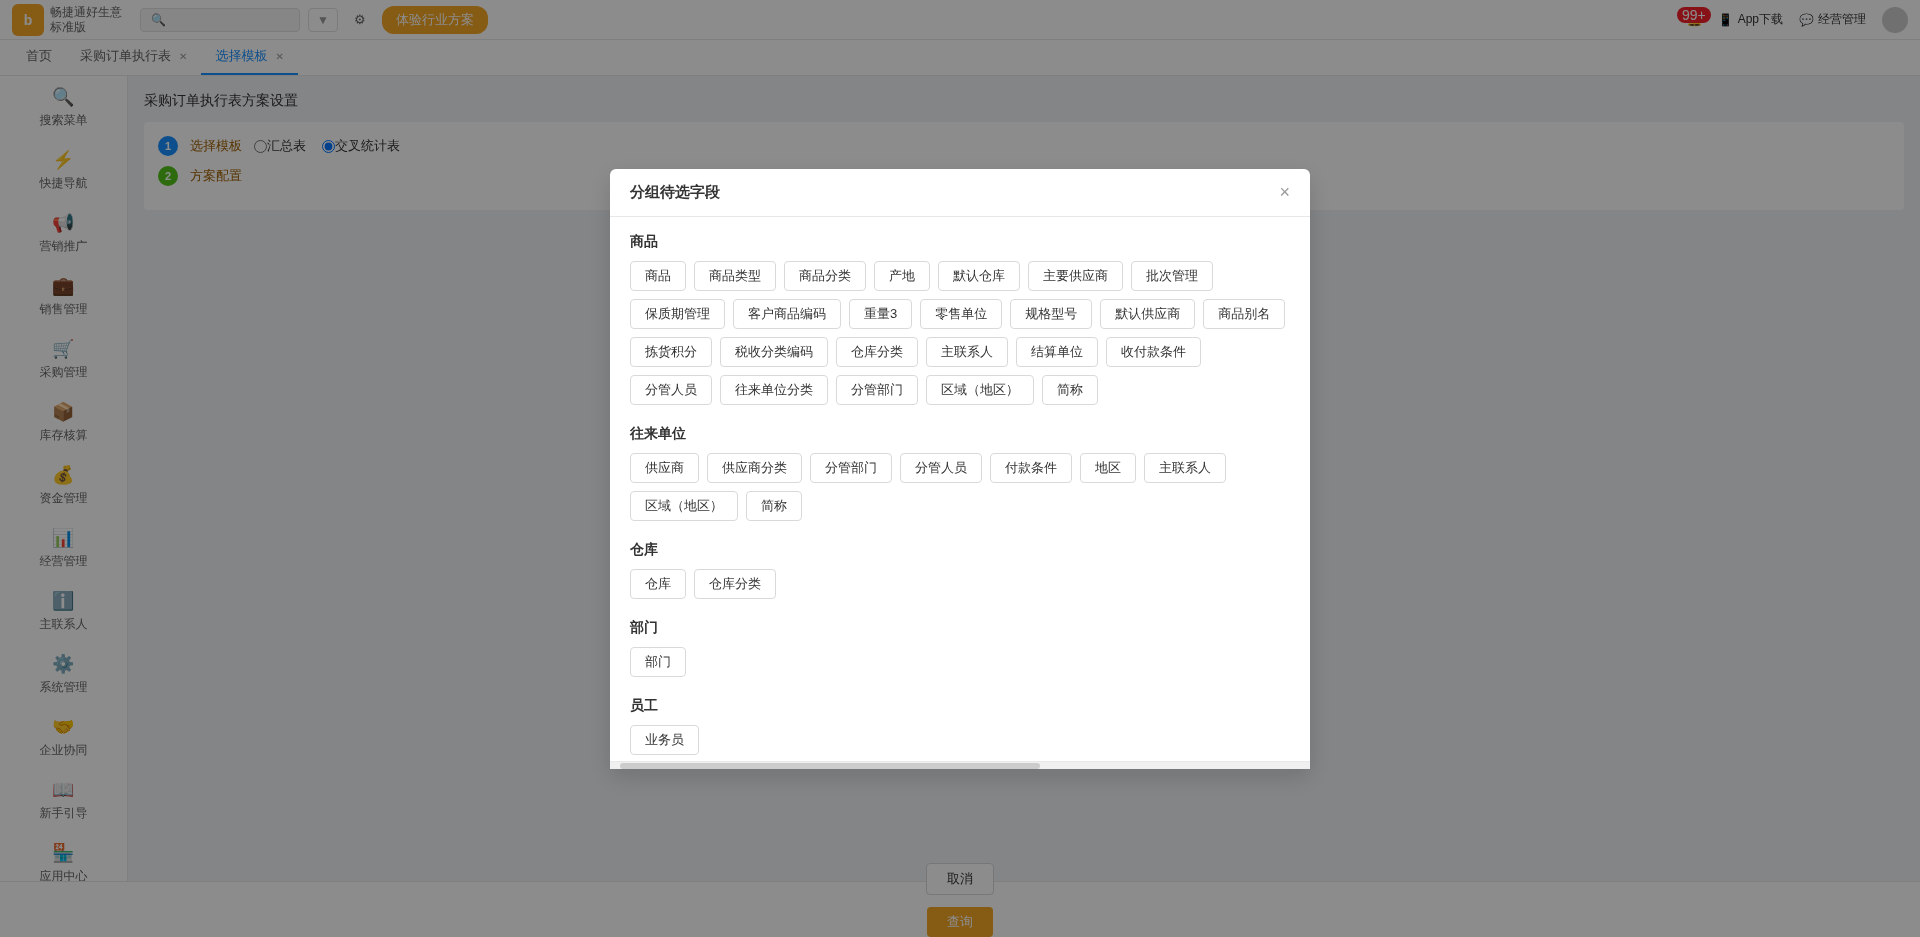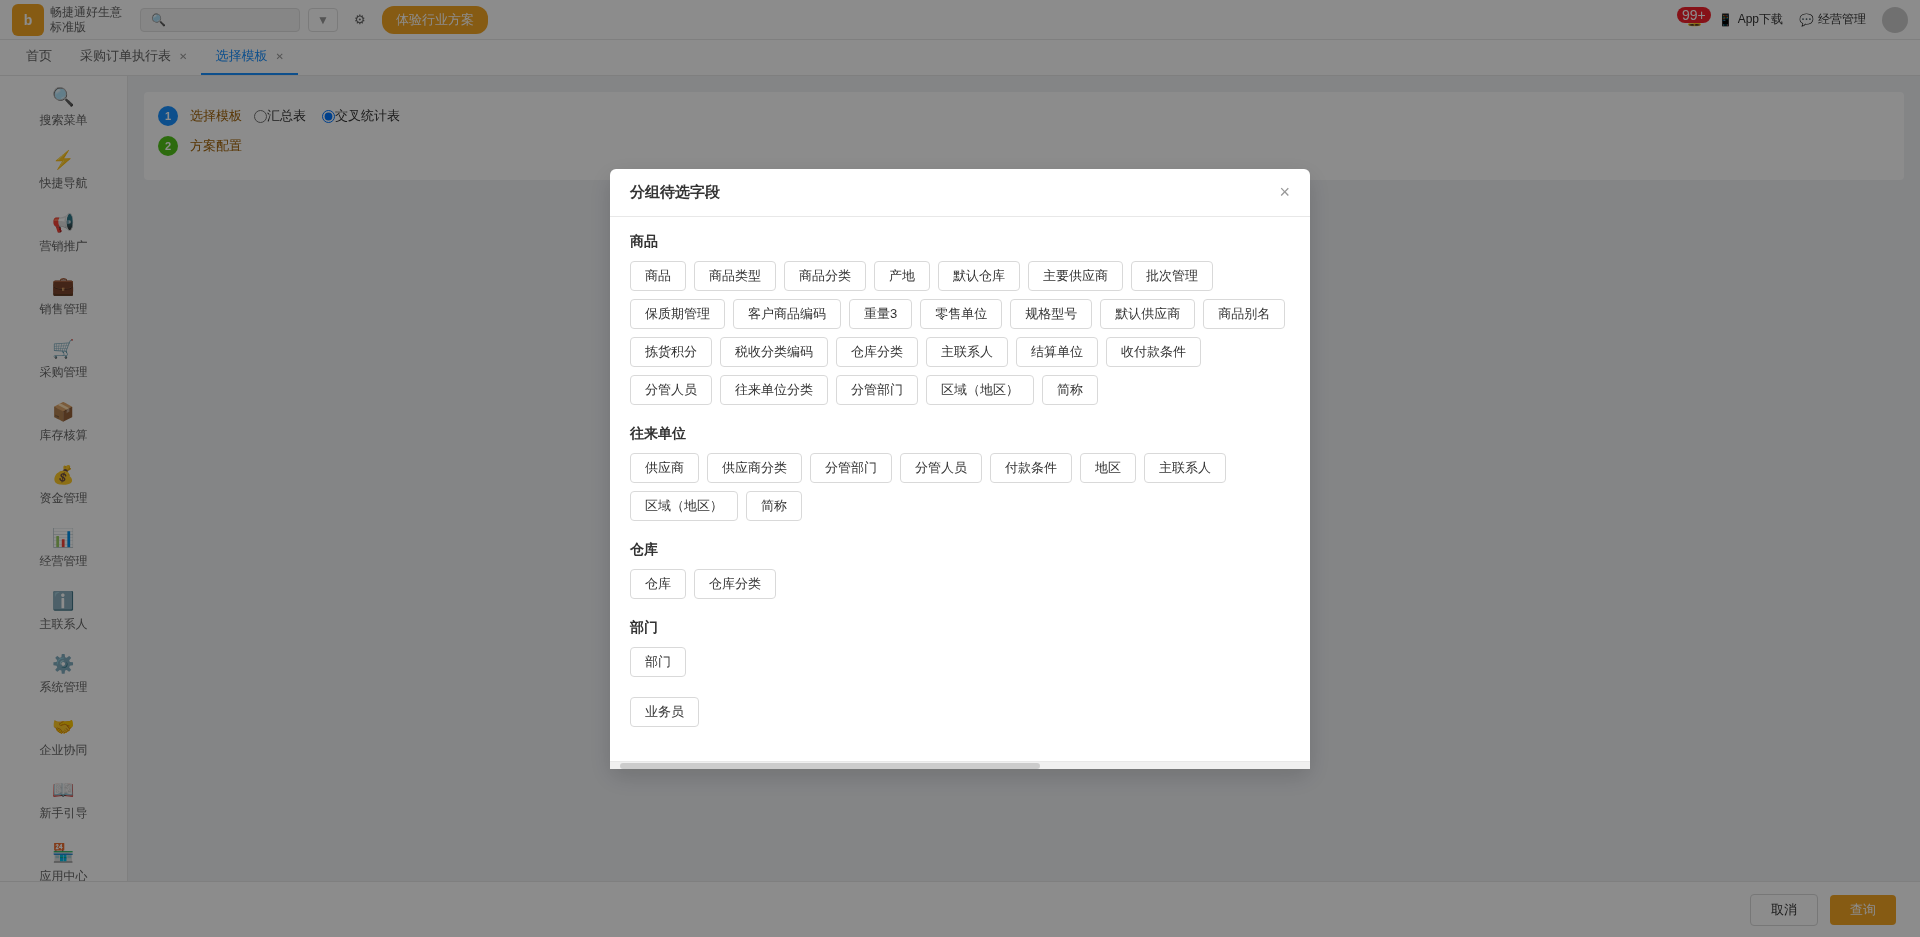--- a/index.html
+++ b/index.html
@@ -53,21 +53,21 @@
     .modal-close { cursor: pointer; font-size: 18px; color: #999; line-height: 1; }
     .modal-body { padding: 16px 20px; overflow-y: auto; flex: 1; }
     .field-group { margin-bottom: 20px; }
     .field-group-title { font-size: 14px; font-weight: 600; color: #333; margin-bottom: 10px; }
     .field-tags { display: flex; flex-wrap: wrap; gap: 8px; }
     .field-tag { border: 1px solid #d9d9d9; border-radius: 4px; padding: 5px 14px; font-size: 13px; color: #333; background: #fff; cursor: pointer; white-space: nowrap; }
     .scrollbar-x { height: 8px; background: #f0f0f0; border-top: 1px solid #e8e8e8; }
     .scrollbar-thumb { height: 6px; background: #ccc; border-radius: 3px; margin: 1px 0 1px 10px; width: 60%; }
 
     
-    .bottom-bar { position: fixed; bottom: 0; right: 0; left: 0; height: 56px; background: #fff; border-top: 1px solid #e8e8e8; display: flex; align-items: center; justify-content: flex-end; padding: 0 24px; gap: 12px; z-index: 50; }
+    .bottom-bar { position: fixed; bottom: 0; right: 0; left: 0; height: 56px; background: #fff; border-top: 1px solid #e8e8e8; display: flex; align-items: center; justify-content: flex-end; padding: 0 24px; gap: 12px; z-index: 50; flex-direction: column; }
     .btn-cancel { border: 1px solid #d9d9d9; background: #fff; color: #333; border-radius: 4px; padding: 6px 20px; font-size: 13px; cursor: pointer; }
     .btn-confirm { background: #f5a623; color: white; border: none; border-radius: 4px; padding: 6px 20px; font-size: 13px; cursor: pointer; }
   </style>
 </head>
 <body>
 
 <div class="topbar">
   <div class="logo-area">
     <div class="logo-icon">b</div>
     <div class="logo-text">
@@ -173,20 +173,21 @@
       <span>应用中心</span>
     </div>
     <div class="sidebar-item">
       <span class="icon">💬</span>
       <span>企业微信</span>
     </div>
 
   </div>
 
   <div class="main-content">
+    <div class="page-title">采购订单执行表方案设置</div>
     <div class="config-section">
       <div class="section-row">
         <div class="step-badge">1</div>
         <span class="section-label">选择模板</span>
         <div class="radio-group">
           <label class="radio-item">
             <input type="radio" name="template" style=""> 
               <span>汇总表</span>
           </label>
           <label class="radio-item">
@@ -267,20 +268,21 @@
       </div>
 
       <div class="field-group">
         <div class="field-group-title">部门</div>
         <div class="field-tags">
             <div class="field-tag">部门</div>
           </div>
       </div>
 
       <div class="field-group">
+        <div class="field-group-title">员工</div>
         <div class="field-tags">
             <div class="field-tag">业务员</div>
           </div>
       </div>
 
     </div>
     <div class="scrollbar-x">
       <div class="scrollbar-thumb"></div>
     </div>
   </div>

